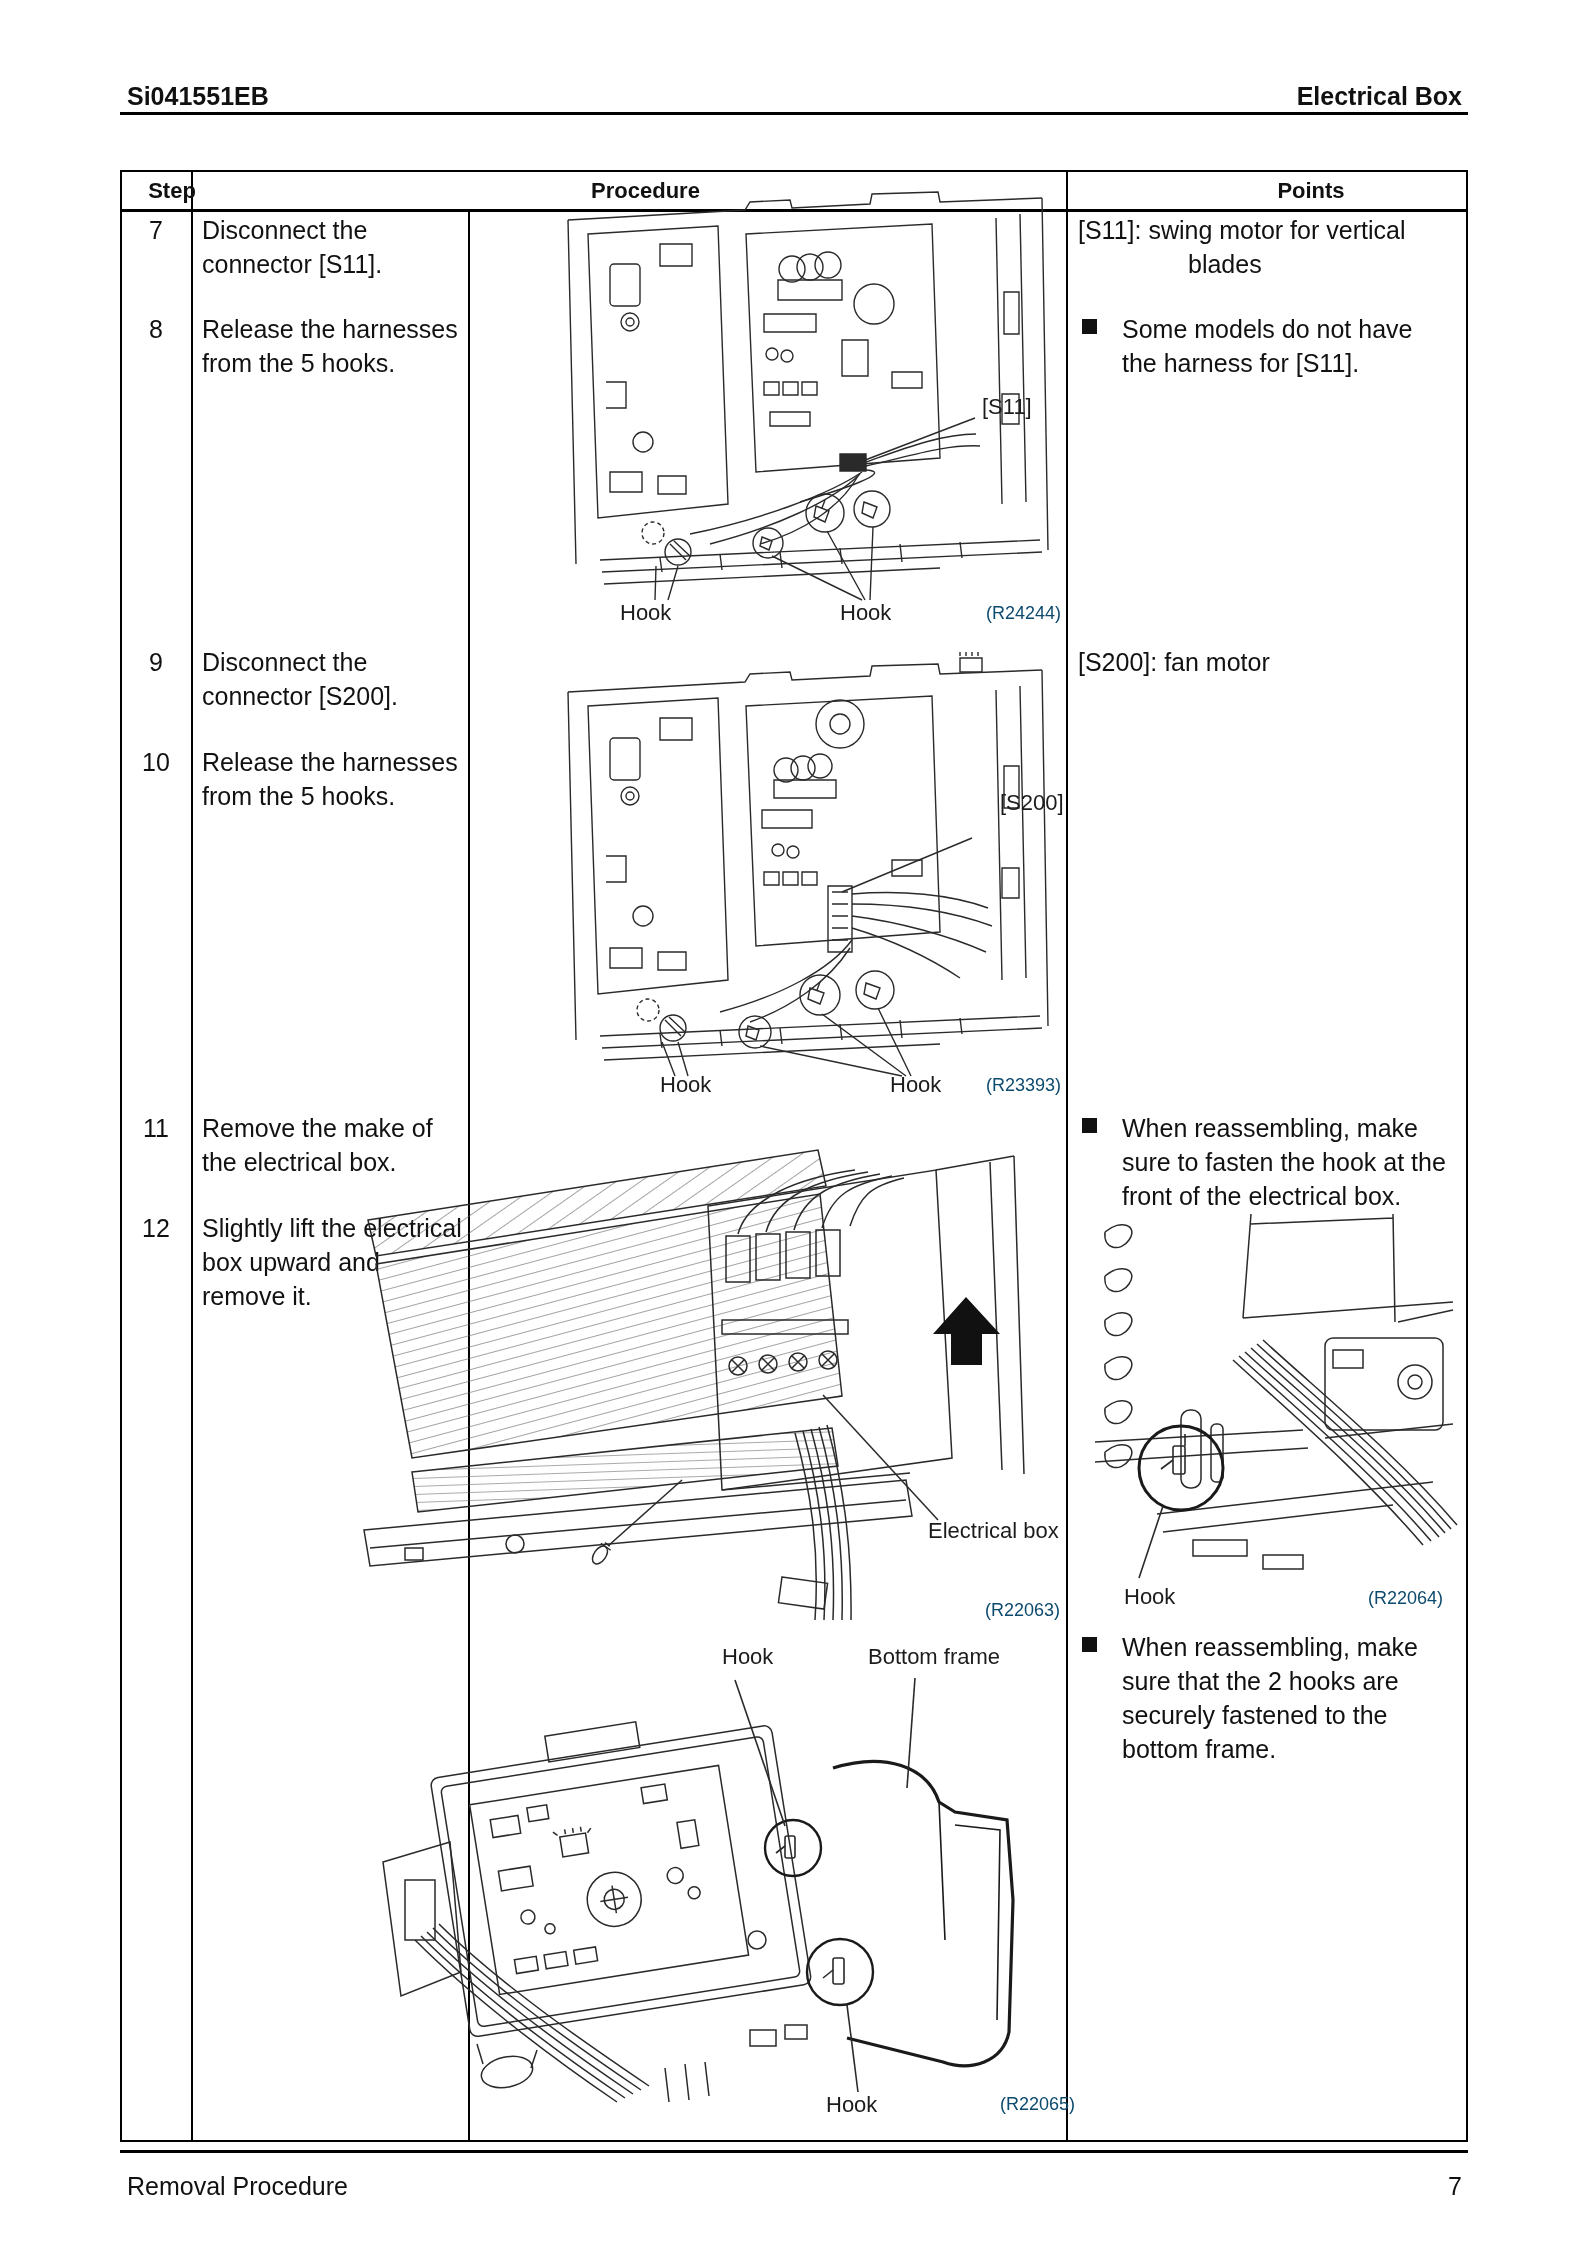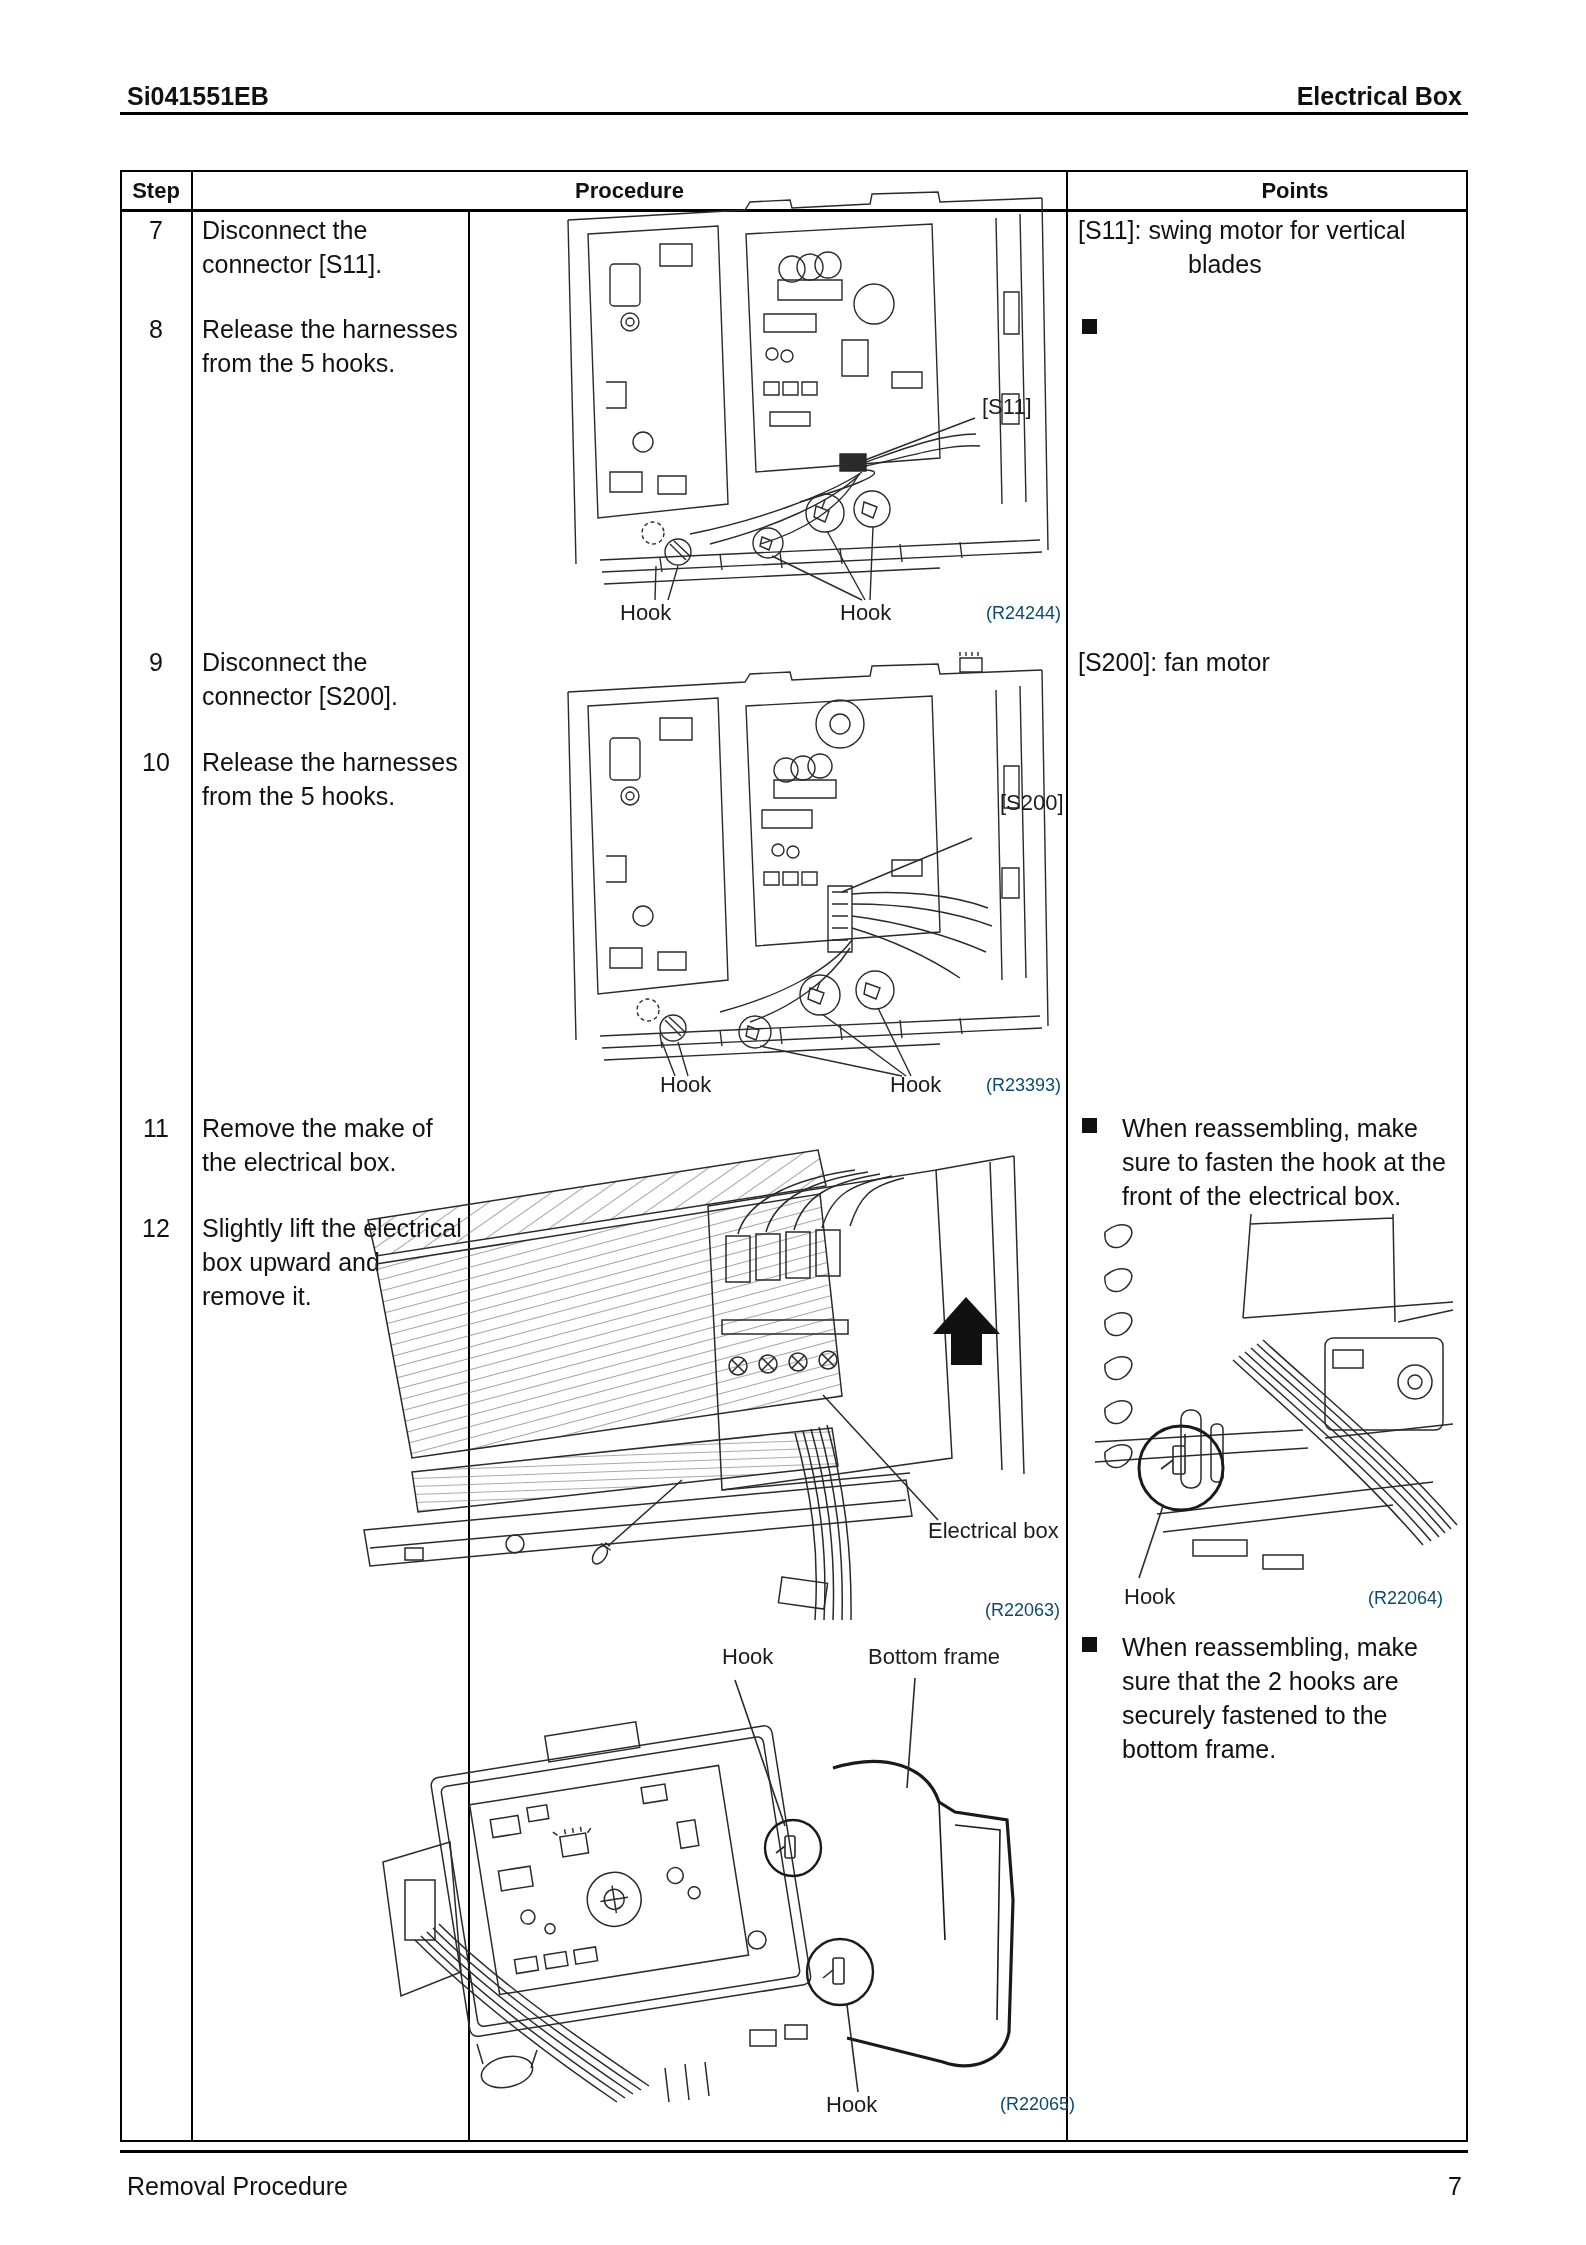--- a/index.html
+++ b/index.html
@@ -2,21 +2,21 @@
 <html><head>
 <meta charset="utf-8">
 <style>
   html,body{margin:0;padding:0;background:#9a9a9a;}
   .page{position:relative;width:1586px;height:2245px;background:#ffffff;overflow:hidden;
         font-family:"Liberation Sans", sans-serif;color:#111;margin:0 auto;}
   .hl{position:absolute;background:#000;}
   .vl{position:absolute;background:#000;}
   .t{position:absolute;white-space:pre-wrap;}
   .hdr-text{font-size:25px;font-weight:bold;}
-  .col-hdr{position:absolute;font-size:22px;font-weight:bold;text-align:center;}
+  .col-hdr{position:absolute;font-size:22px;font-weight:bold;text-align:center;padding-left:16px;}
   .step-num{position:absolute;left:120px;width:72px;text-align:center;font-size:25px;line-height:34px;}
   .body-text{font-size:25px;line-height:34px;}
   .fig-label{position:absolute;font-size:22px;color:#1c1c1c;white-space:nowrap;}
   .fig-ref{position:absolute;font-size:18px;color:#0c4a6e;white-space:nowrap;}
   .bullet-sq{position:absolute;width:15px;height:15px;background:#111;}
   .footer-text{font-size:25px;}
   .wm{position:absolute;left:224px;top:1052px;z-index:1;font-size:120px;line-height:120px;
       font-weight:bold;letter-spacing:1px;white-space:nowrap;color:#f6f6f6;
       -webkit-text-stroke:2.5px #d7d7d7;}
   svg.fig{position:absolute;}
@@ -63,20 +63,22 @@
   <div class="t body-text" style="left:202px;top:1111px;width:262px;">Remove the make of
 the electrical box.</div>
   <div class="t body-text" style="left:202px;top:1211px;width:262px;">Slightly lift the electrical
 box upward and
 remove it.</div>
 
   <div class="t body-text" style="left:1078px;top:213px;">[S11]: swing motor for vertical</div>
   <div class="t body-text" style="left:1188px;top:247px;">blades</div>
 
   <div class="bullet-sq" style="left:1082px;top:319px;"></div>
+  <div class="t body-text" style="left:1122px;top:312px;width:345px;">Some models do not have
+the harness for [S11].</div>
 
   <div class="t body-text" style="left:1078px;top:645px;">[S200]: fan motor</div>
 
   <div class="bullet-sq" style="left:1082px;top:1118px;"></div>
   <div class="t body-text" style="left:1122px;top:1111px;width:345px;">When reassembling, make
 sure to fasten the hook at the
 front of the electrical box.</div>
 
   <div class="bullet-sq" style="left:1082px;top:1637px;"></div>
   <div class="t body-text" style="left:1122px;top:1630px;width:345px;">When reassembling, make

